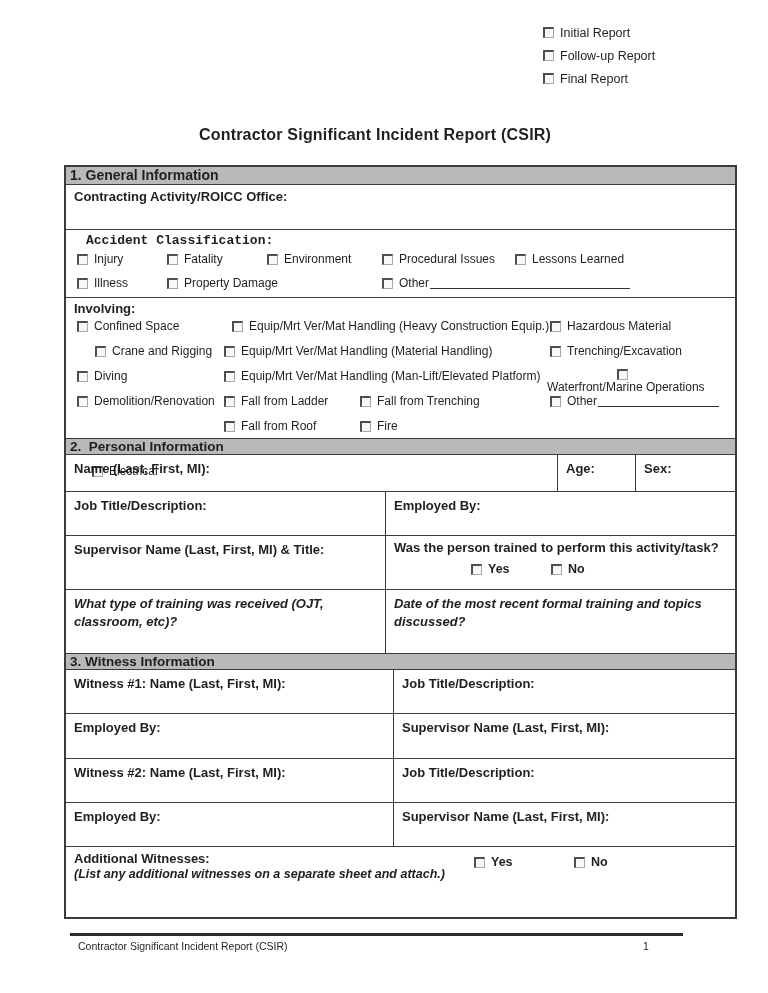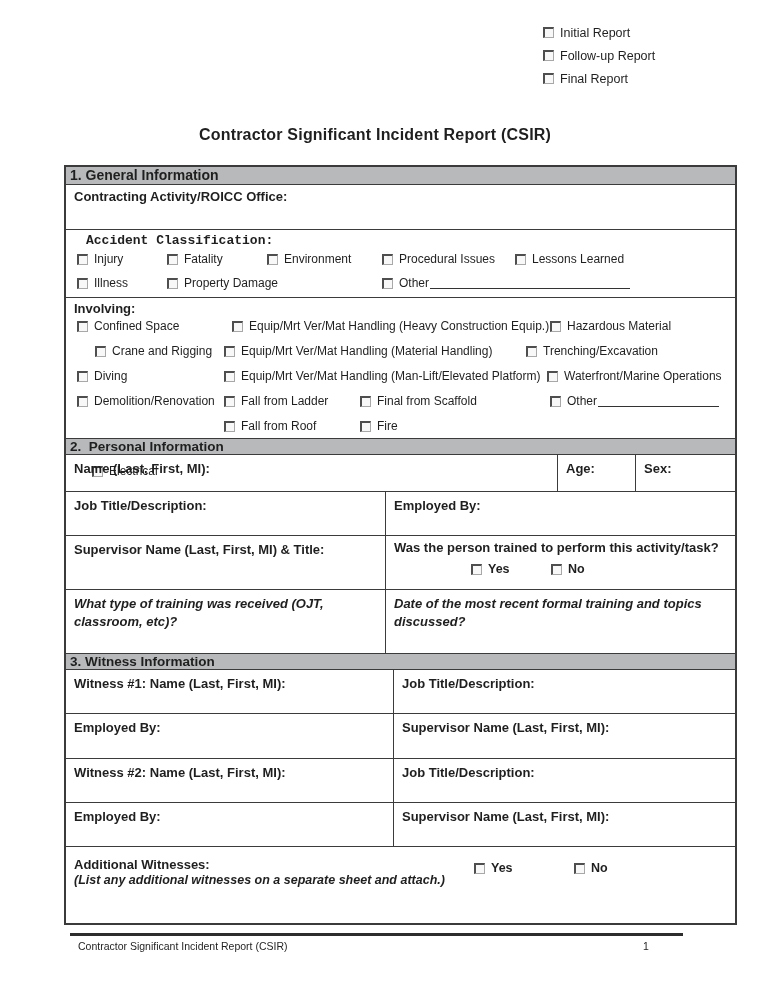--- a/index.html
+++ b/index.html
@@ -17,21 +17,21 @@
         border-top:2px solid #4e4e4e; border-left:2px solid #4e4e4e;
         margin-right:6px; vertical-align:-1px; }
 
   .title { position:absolute; top:126px; left:0; width:750px; text-align:center;
            font-size:16px; font-weight:bold; letter-spacing:.2px; }
 
   
   .form { position:absolute; left:64px; top:165px; width:673px;
           border:2px solid #3b3b3b; background:#fff; }
   .row { position:relative; border-bottom:1px solid #3b3b3b; width:100%; }
-  .row:last-child { border-bottom:none;margin-top:6px; }
+  .row:last-child { border-bottom:none; }
   .sec-header { background:#b7b9ba; font-weight:bold; padding-left:4px;
                 white-space:pre; border-bottom:1px solid #3b3b3b; }
   .sec-h1 { height:18px; font-size:14px; line-height:17px; }
   .sec-h2 { height:16px; font-size:13.5px; line-height:15px; }
 
   .cell-label { font-weight:bold; font-size:13px; line-height:15px; }
   .pad { padding:4px 8px; }
 
   .cb-line { position:absolute; left:0; height:16px; width:100%; font-size:12px; }
   .cb-item { position:absolute; top:0; display:flex; align-items:center; white-space:nowrap; }
@@ -141,51 +141,51 @@
       </div>
       <div class="cb-line" style="top:46px;">
         <span class="cb-item" style="left:29px;">
             <span class="cb"></span>
             <span>Crane and Rigging</span>
           </span>
         <span class="cb-item" style="left:158px;">
             <span class="cb"></span>
             <span>Equip/Mrt Ver/Mat Handling (Material Handling)</span>
           </span>
-        <span class="cb-item" style="left:460px;">
+        <span class="cb-item" style="left:484px;">
             <span class="cb"></span>
             <span>Trenching/Excavation</span>
           </span>
       </div>
       <div class="cb-line" style="top:71px;">
         <span class="cb-item" style="left:11px;">
             <span class="cb"></span>
             <span>Diving</span>
           </span>
         <span class="cb-item" style="left:158px;">
             <span class="cb"></span>
             <span>Equip/Mrt Ver/Mat Handling (Man-Lift/Elevated Platform)</span>
           </span>
-        <span class="cb-item" style="left:481px;">
+        <span class="cb-item" style="left:481px;flex-direction:column;">
             <span class="cb"></span>
             <span>Waterfront/Marine Operations</span>
           </span>
       </div>
       <div class="cb-line" style="top:96px;">
         <span class="cb-item" style="left:11px;">
             <span class="cb"></span>
             <span>Demolition/Renovation</span>
           </span>
         <span class="cb-item" style="left:158px;">
             <span class="cb"></span>
             <span>Fall from Ladder</span>
           </span>
         <span class="cb-item" style="left:294px;">
             <span class="cb"></span>
-            <span>Final from Scaffold</span>
+            <span>Fall from Trenching</span>
           </span>
         <span class="cb-item" style="left:484px;">
             <span class="cb"></span>
             <span>Other</span>
             <span class="fill-line" style="width:121px;"></span>
           </span>
       </div>
       <div class="cb-line" style="top:121px;">
         <span class="cb-item" style="left:26px;margin-top:45px;">
             <span class="cb"></span>

